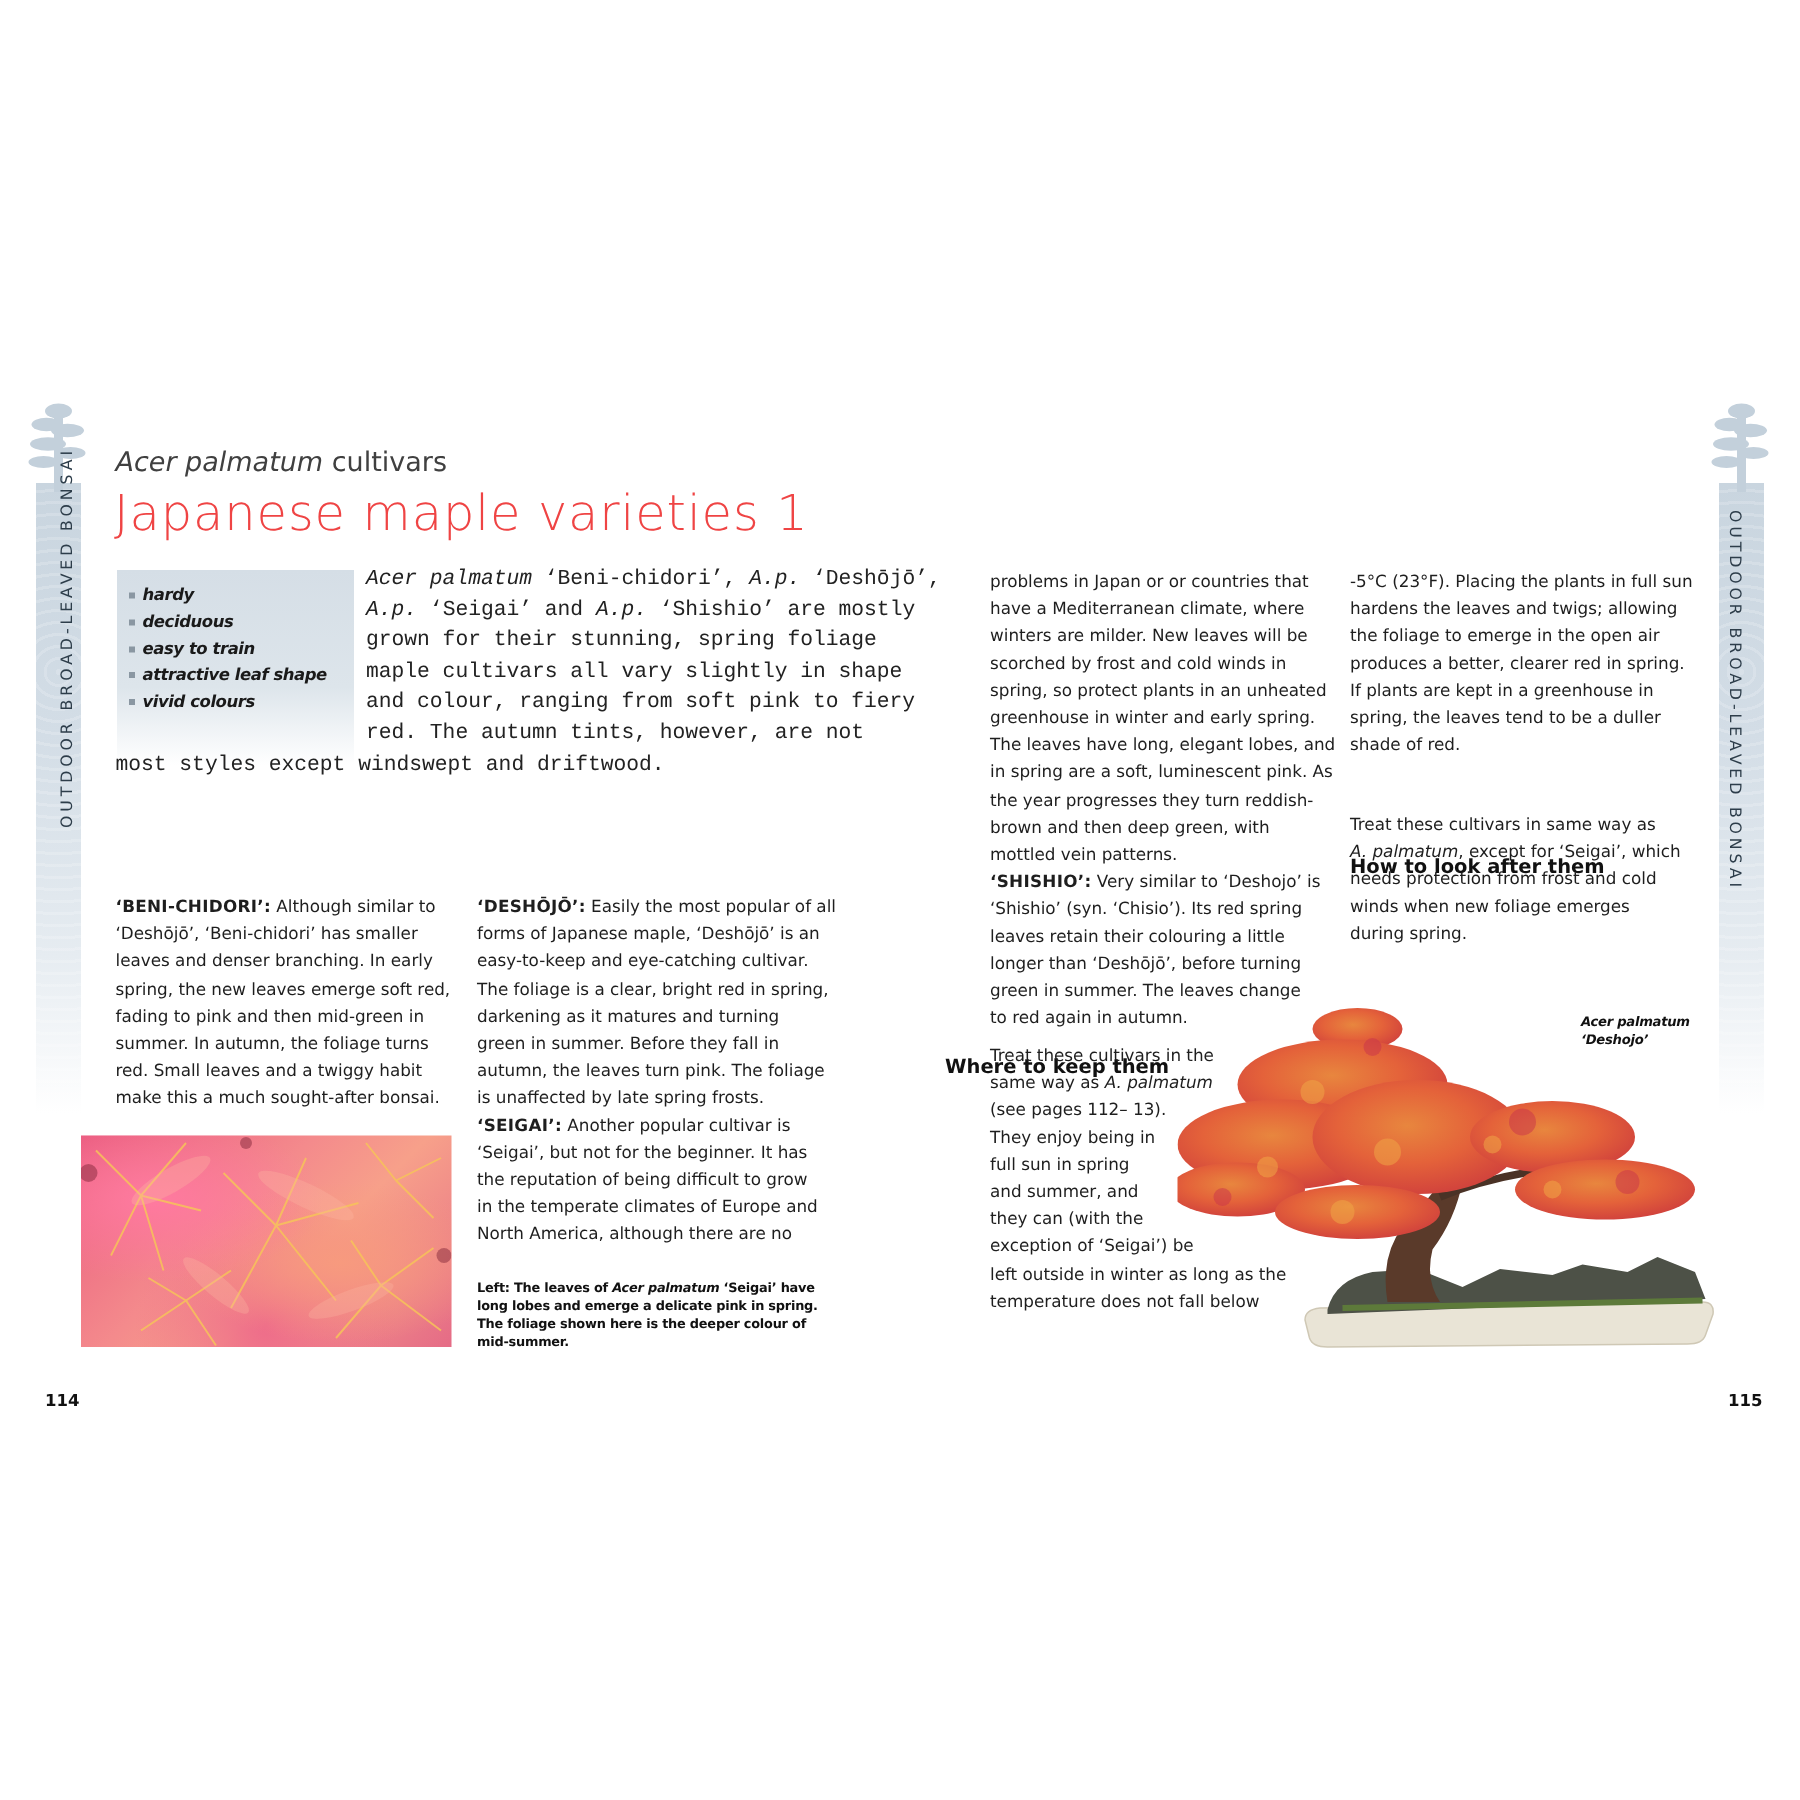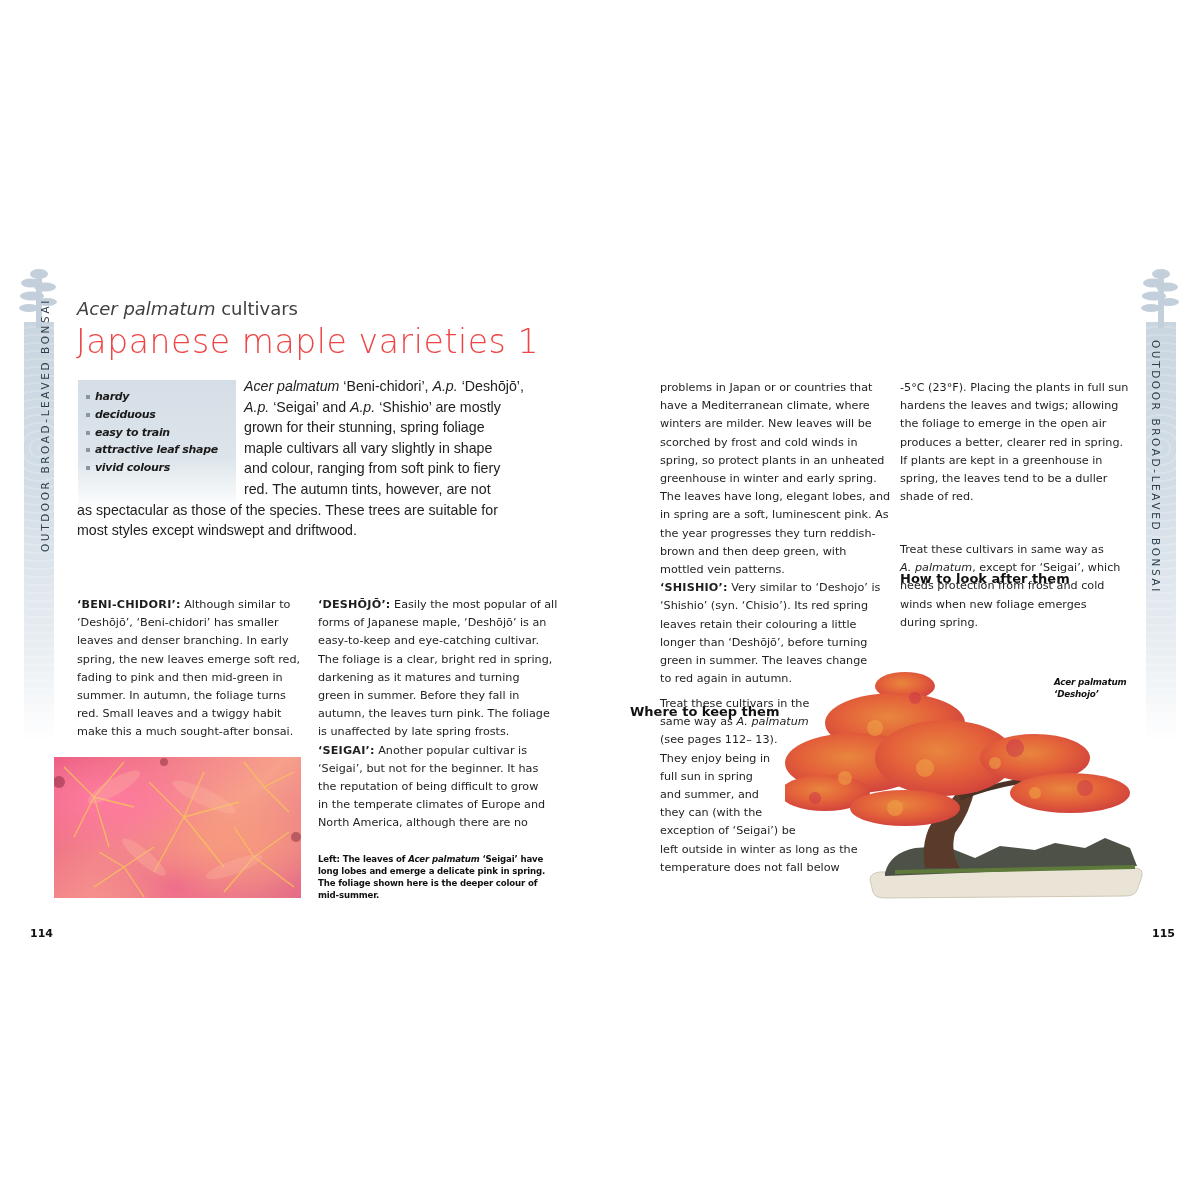--- a/index.html
+++ b/index.html
@@ -71,21 +71,21 @@
       letter-spacing: -0.3px;
     }
     .feature-box li::before {
       content: ""; display: inline-block; width: 4px; height: 4px;
       background: #8a97a2; margin-right: 5px; vertical-align: middle;
     }
 
     
     .intro {
       position: absolute; left: 77px; top: 376px; width: 470px;
-      font-family: Liberation Sans, sans-serif;
+      font-family: Liberation Mono, monospace;
       font-size: 14.2px; line-height: 20.6px; color: #222;
     }
     .intro .line { display: block; white-space: nowrap; }
     .intro .indent { padding-left: 167px; }
     .intro em { font-style: italic; }
 
     
     .col {
       position: absolute;
       font-family: "DejaVu Sans", sans-serif;
@@ -198,21 +198,20 @@
     </ul>
 </div>
 
 <div class="intro">
     <span class="line indent"><em>Acer palmatum</em><span> ‘Beni-chidori’, </span><em>A.p.</em><span> ‘Deshōjō’,</span></span>
     <span class="line indent"><em>A.p.</em><span> ‘Seigai’ and </span><em>A.p.</em><span> ‘Shishio’ are mostly</span></span>
     <span class="line indent"><span>grown for their stunning, spring foliage</span></span>
     <span class="line indent"><span>maple cultivars all vary slightly in shape</span></span>
     <span class="line indent"><span>and colour, ranging from soft pink to fiery</span></span>
     <span class="line indent"><span>red. The autumn tints, however, are not</span></span>
-    <span class="line"><span>as spectacular as those of the species. These trees are suitable for</span></span>
     <span class="line"><span>most styles except windswept and driftwood.</span></span>
   </div>
 
 <div class="col col1">
     <span class="line"><b class="caps">‘BENI-CHIDORI’:</b><span> Although similar to</span></span>
     <span class="line"><span>‘Deshōjō’, ‘Beni-chidori’ has smaller</span></span>
     <span class="line"><span>leaves and denser branching. In early</span></span>
     <span class="line"><span>spring, the new leaves emerge soft red,</span></span>
     <span class="line"><span>fading to pink and then mid-green in</span></span>
     <span class="line"><span>summer. In autumn, the foliage turns</span></span>

